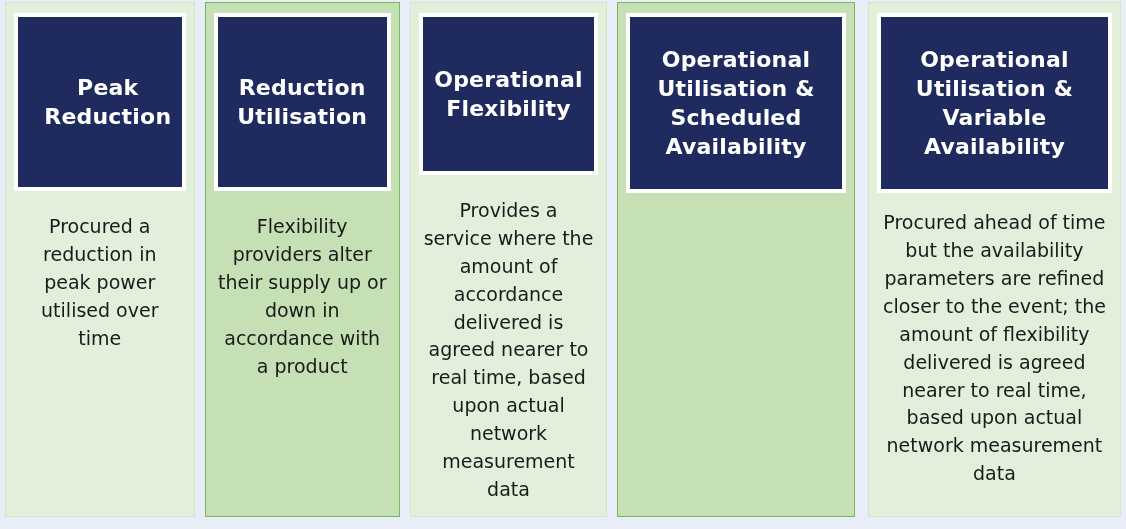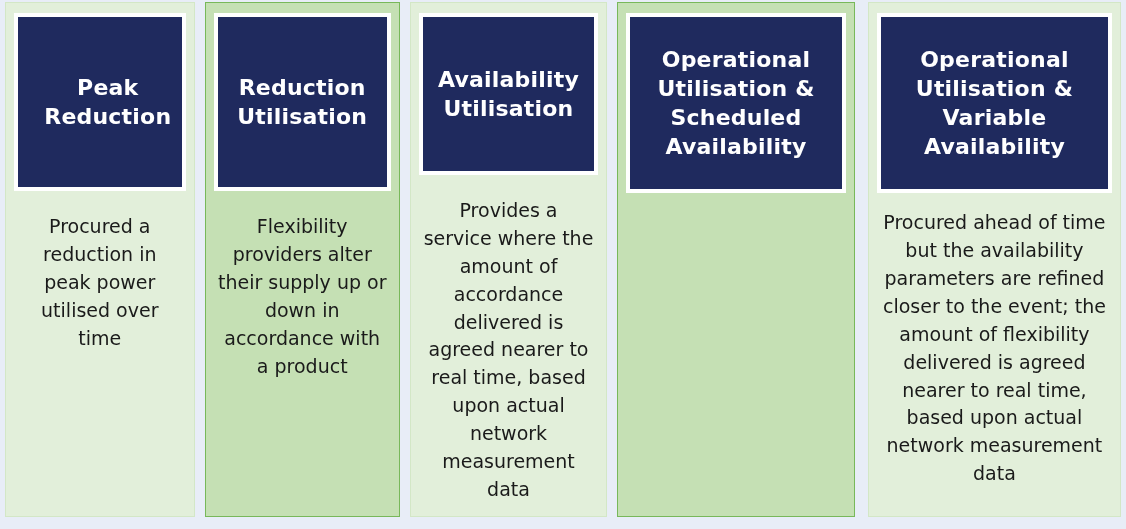--- a/index.html
+++ b/index.html
@@ -108,21 +108,21 @@
 
   <div class="card strong c2">
     <div class="card-header">
       <span class="htext">Reduction Utilisation</span>
     </div>
     <div class="card-body">Flexibility providers alter their supply up or down in accordance with a product</div>
   </div>
 
   <div class="card pale c3">
     <div class="card-header">
-      <span class="htext">Availability Utilisation</span>
+      <span class="htext">Operational Flexibility</span>
     </div>
     <div class="card-body">Provides a service where the amount of accordance delivered is agreed nearer to real time, based upon actual network measurement data</div>
   </div>
 
   <div class="card strong c4">
     <div class="card-header">
       <span class="htext">Operational Utilisation &amp; Scheduled Availability</span>
     </div>
   </div>
 

